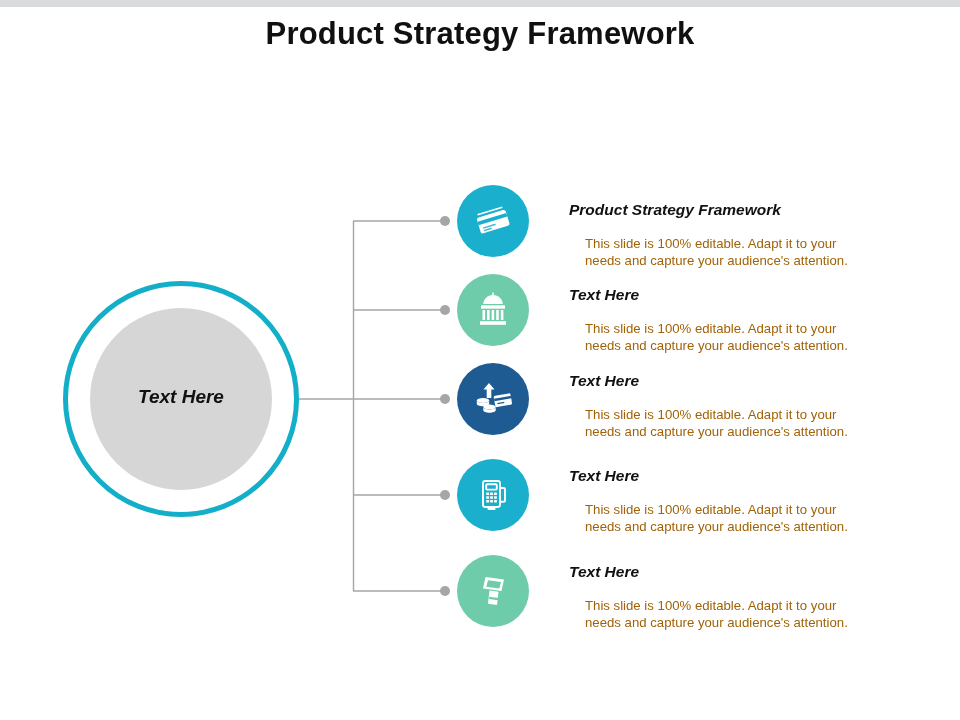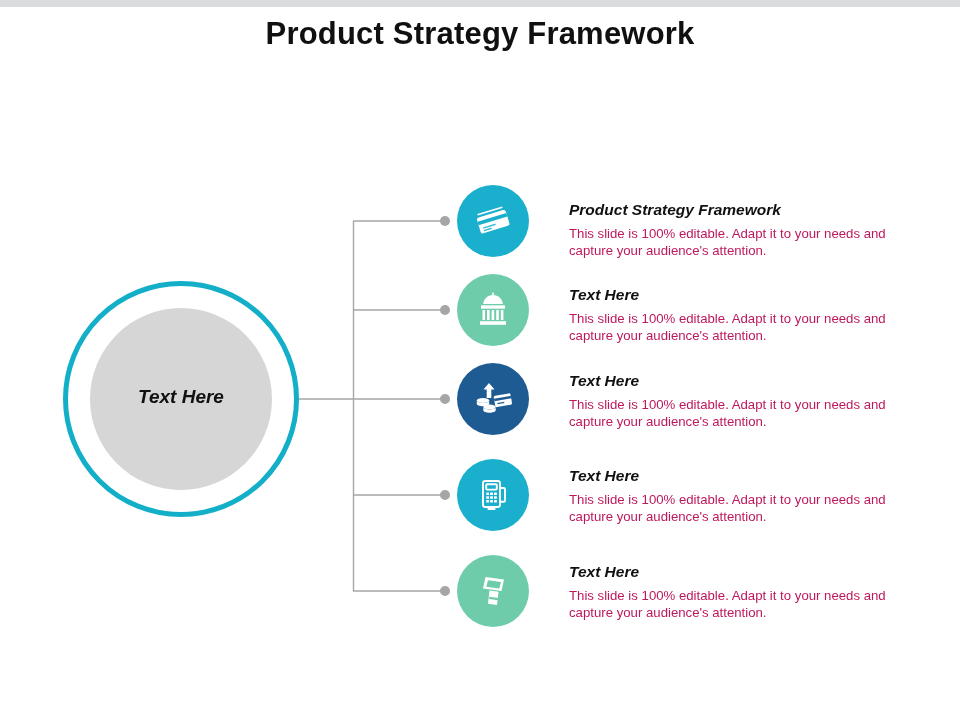--- a/index.html
+++ b/index.html
@@ -108,23 +108,23 @@
   .row-heading {
     font-size: 15.5px;
     font-weight: bold;
     font-style: italic;
     color: #111111;
     white-space: nowrap;
     margin: 0 0 6px 0;
   }
   .row-body {
     font-size: 13.2px;
-    color: #be185d;
+    color: #a16207;
     line-height: 1.32;
-    margin: 0;
+    margin: 16px;
   }
 </style>
 </head>
 <body>
 
 <div class="slide">
 
   <div class="top-band"></div>
 
   <div class="slide-title">Product Strategy Framework</div>

